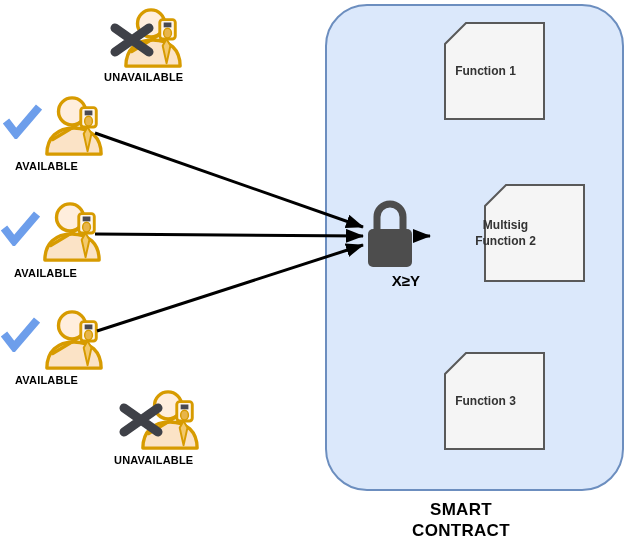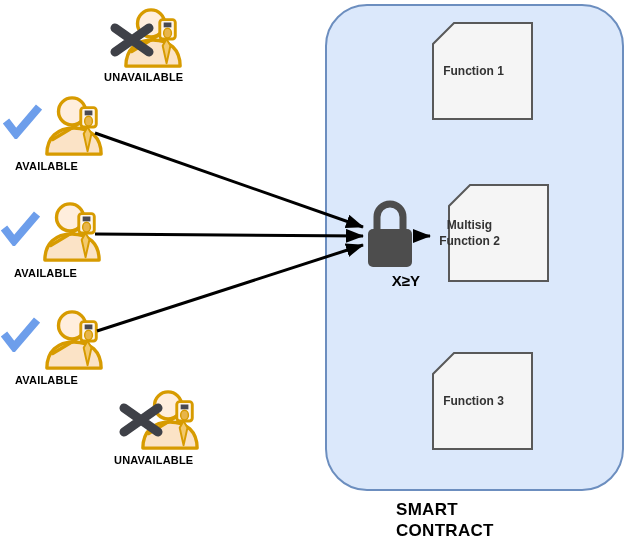--- a/index.html
+++ b/index.html
@@ -8,34 +8,34 @@
     font-family:"Liberation Sans", sans-serif;
   }
   .abs{position:absolute;}
   
   #contract-region{
     left:325px;top:4px;width:295px;height:483px;
     background:#dbe8fb;border:2px solid #6c8ebf;border-radius:42px;
     z-index:1;
   }
   #contract-label{
-    left:396px;top:499px;width:130px;
+    left:396px;top:499px;width:130px;text-align:center;
     font-size:17px;font-weight:bold;color:#000;line-height:1.25;
     letter-spacing:.3px;z-index:2;
   }
   
-  .card{width:83px;height:98px;z-index:3;}
+  .card{width:83px;height:98px;z-index:3;margin-left:12px;}
   .card svg{display:block;}
   .card .card-label{
     position:absolute;inset:0;display:flex;align-items:center;justify-content:center;
     font-size:12px;font-weight:bold;color:#333;text-align:center;line-height:1.35;
   }
   .card .card-label span{display:block;width:80px;}
   #card-f1{left:432px;top:22px;}
-  #card-f2{left:408px;top:184px;padding-left:40px;}
+  #card-f2{left:432px;top:184px;padding-left:40px;}
   #card-f3{left:432px;top:352px;border-radius:16px;}
   
   #arrows{left:0;top:0;z-index:5;pointer-events:none;}
   
   #lock{left:367px;top:197px;z-index:6;}
   #lock-label{
     left:358px;top:272px;width:62px;text-align:right;
     font-size:15px;font-weight:bold;color:#000;z-index:6;
   }
   

